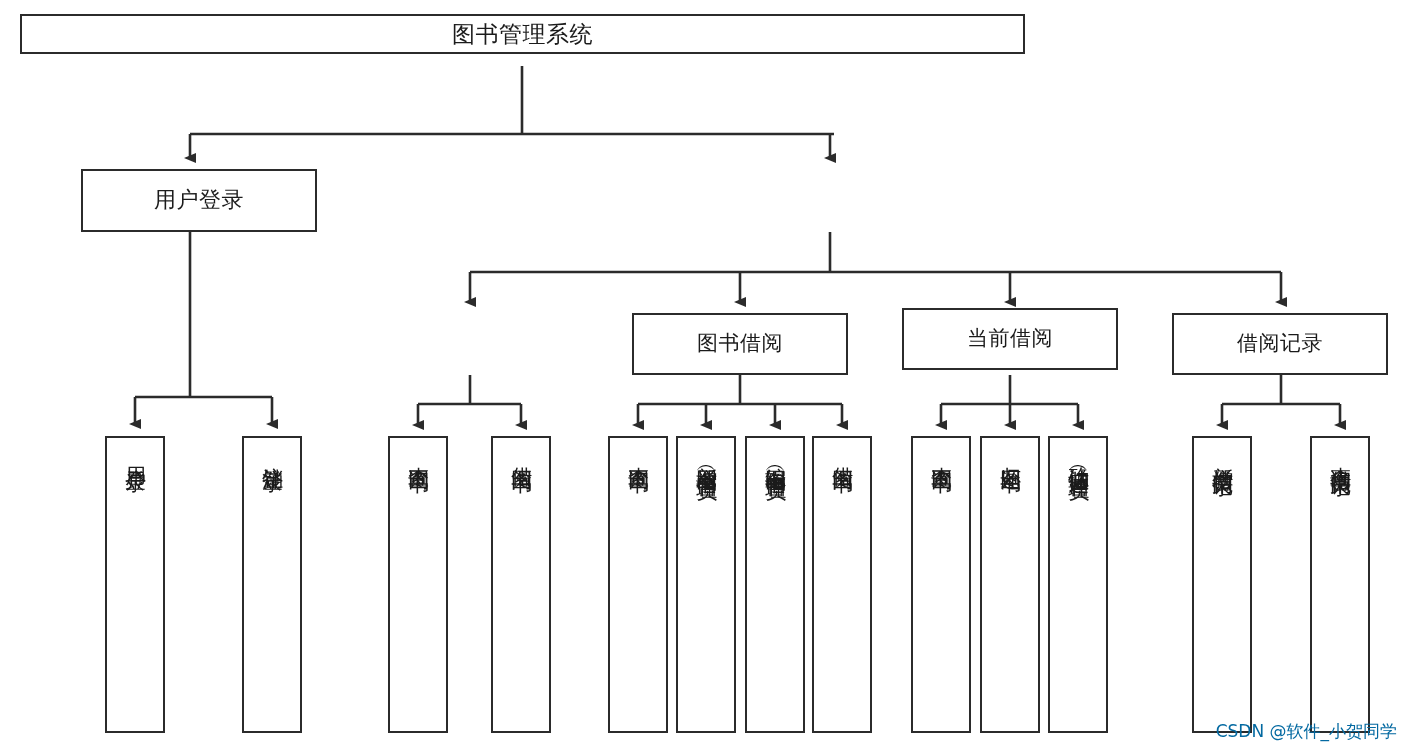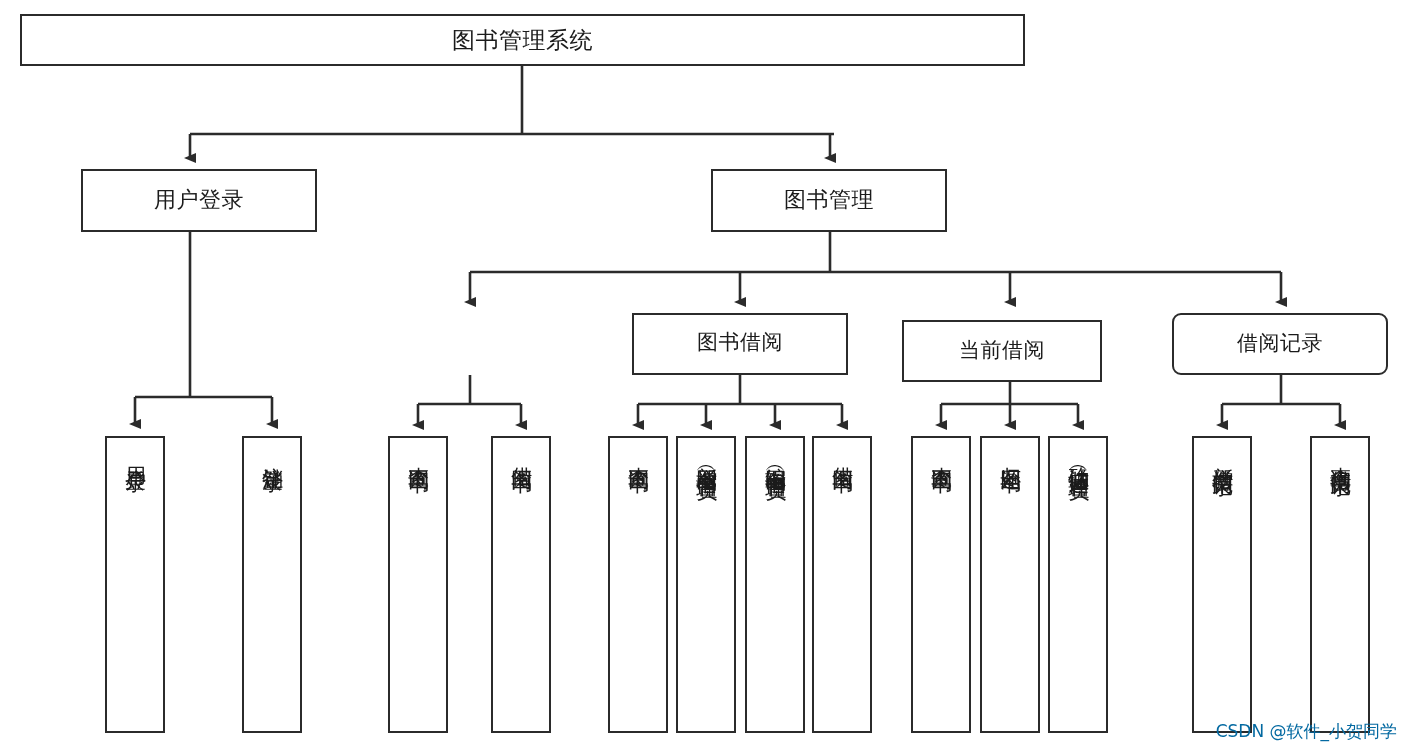--- a/index.html
+++ b/index.html
@@ -117,38 +117,35 @@
       <path d="M1010,404 L1010,425" marker-end="url(#arrow)"></path>
       <path d="M1078,404 L1078,425" marker-end="url(#arrow)"></path>
 
       <path d="M1281,375 L1281,404"></path>
       <path d="M1222,404 L1340,404"></path>
       <path d="M1222,404 L1222,425" marker-end="url(#arrow)"></path>
       <path d="M1340,404 L1340,425" marker-end="url(#arrow)"></path>
     </g>
   </svg>
 
-  <div class="node lvl0" style="left:20px; top:14px; width:1005px; height:52px;">
+  <div class="node lvl0" style="left:20px; top:14px; width:1005px; height:40px;">
     <span class="label">图书管理系统</span>
   </div>
 
   <div class="node lvl1" style="left:81px; top:169px; width:236px; height:63px;">
     <span class="label">用户登录</span>
   </div>
-  <div class="node lvl1" style="left:711px; top:169px; width:236px; height:63px;">
-    <span class="label">图书管理</span>
-  </div>
 
-  <div class="node lvl2" style="left:632px; top:313px; width:216px; height:62px;font-family:Liberation Mono, monospace;">
+  <div class="node lvl2" style="left:632px; top:313px; width:216px; height:62px;">
     <span class="label">图书借阅</span>
   </div>
-  <div class="node lvl2" style="left:902px; top:320px; width:200px; height:62px;">
+  <div class="node lvl2" style="left:902px; top:308px; width:216px; height:62px;">
     <span class="label">当前借阅</span>
   </div>
-  <div class="node lvl2" style="left:1172px; top:313px; width:216px; height:62px;border-radius:9px;">
+  <div class="node lvl2" style="left:1172px; top:313px; width:216px; height:62px;">
     <span class="label">借阅记录</span>
   </div>
 
   <div class="node vertical" style="left:105px; top:436px; width:60px; height:297px;">
     <span class="label">用户登录</span>
   </div>
   <div class="node vertical" style="left:242px; top:436px; width:60px; height:297px;">
     <span class="label">注销登录</span>
   </div>
 

